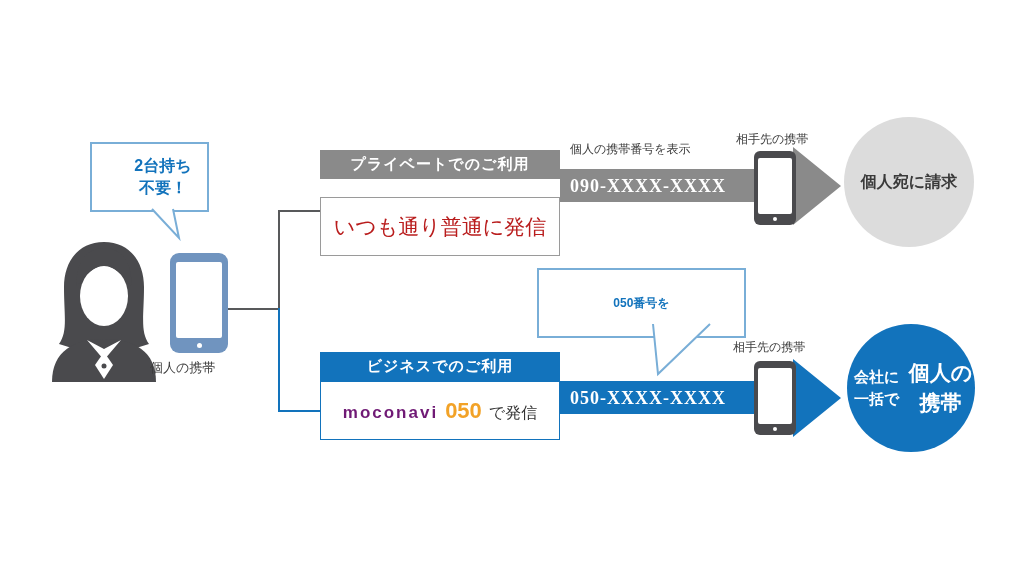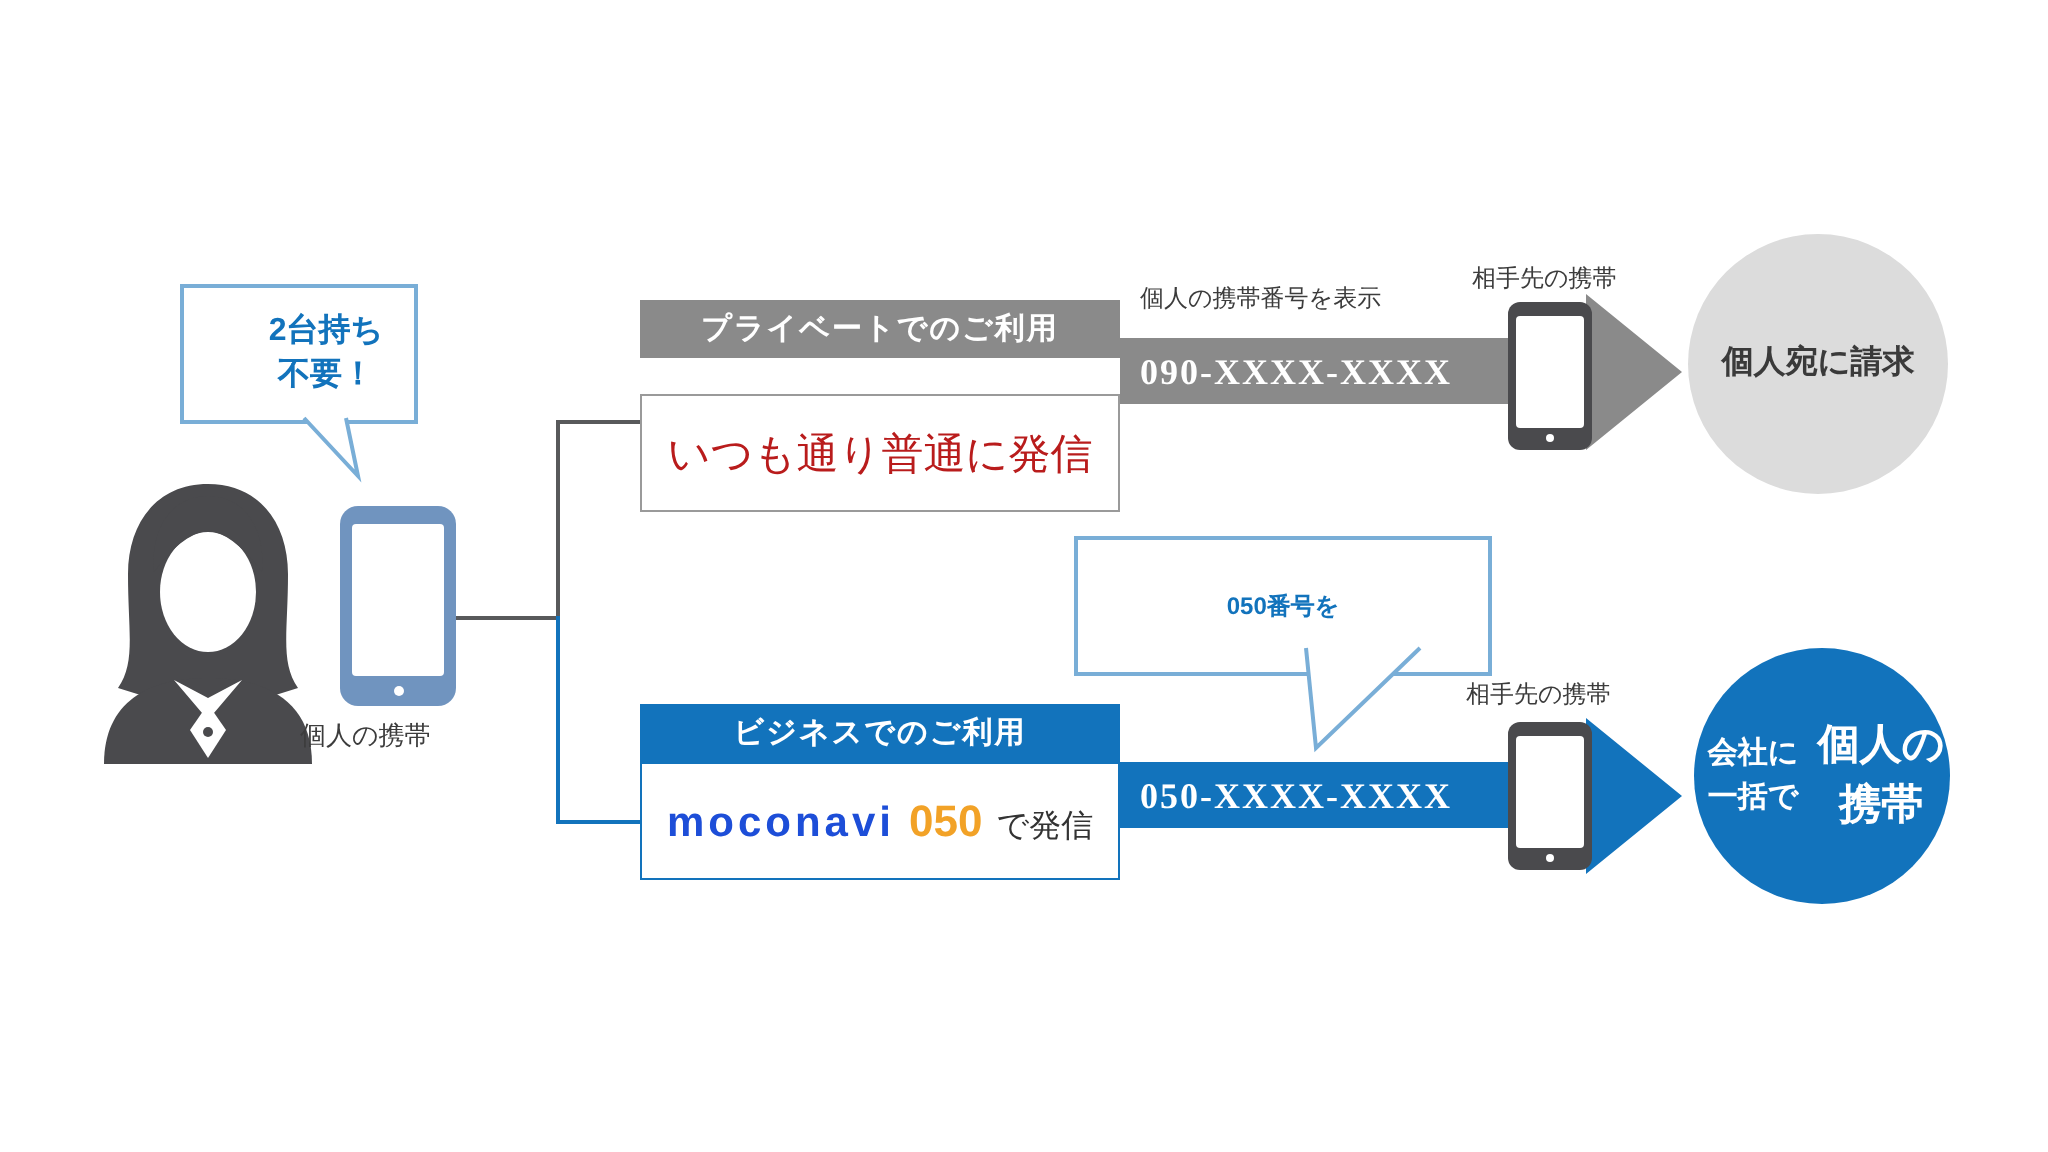--- a/index.html
+++ b/index.html
@@ -16,21 +16,21 @@
 
   
   .hdr{position:absolute;left:320px;width:240px;height:29px;display:flex;align-items:center;justify-content:center;
        color:#fff;font-size:15px;font-weight:bold;letter-spacing:1px;}
   .hdr.gray{top:150px;background:var(--gray,#8a8a8a);}
   .hdr.blue{top:352px;background:var(--blue,#1273bc);}
   .mbox{position:absolute;left:320px;width:238px;height:57px;background:#fff;display:flex;align-items:center;justify-content:center;}
   .mbox.top{top:197px;border:1px solid #9a9a9a;font-size:21px;color:#b91c1c;}
   .mbox.bottom{top:381px;border:1.5px solid var(--blue,#1273bc);}
   .logo-row{display:flex;align-items:baseline;gap:7px;}
-  .logo-name{font-size:21px;letter-spacing:2px;color:#1d4ed8;font-weight:bold;}
+  .logo-name{font-size:17px;letter-spacing:2px;color:#701a75;font-weight:bold;}
   .logo-num{font-size:22px;font-weight:bold;color:var(--orange,#f2a227);}
   .logo-suffix{font-size:16px;color:#333;}
 
   
   .note{position:absolute;font-size:12px;color:#3c3c3c;white-space:nowrap;}
 
   
   .arrow-text{position:absolute;width:180px;color:#fff;font-size:18px;font-weight:bold;letter-spacing:1px;white-space:nowrap;font-family:Liberation Serif, serif;}
 
   

